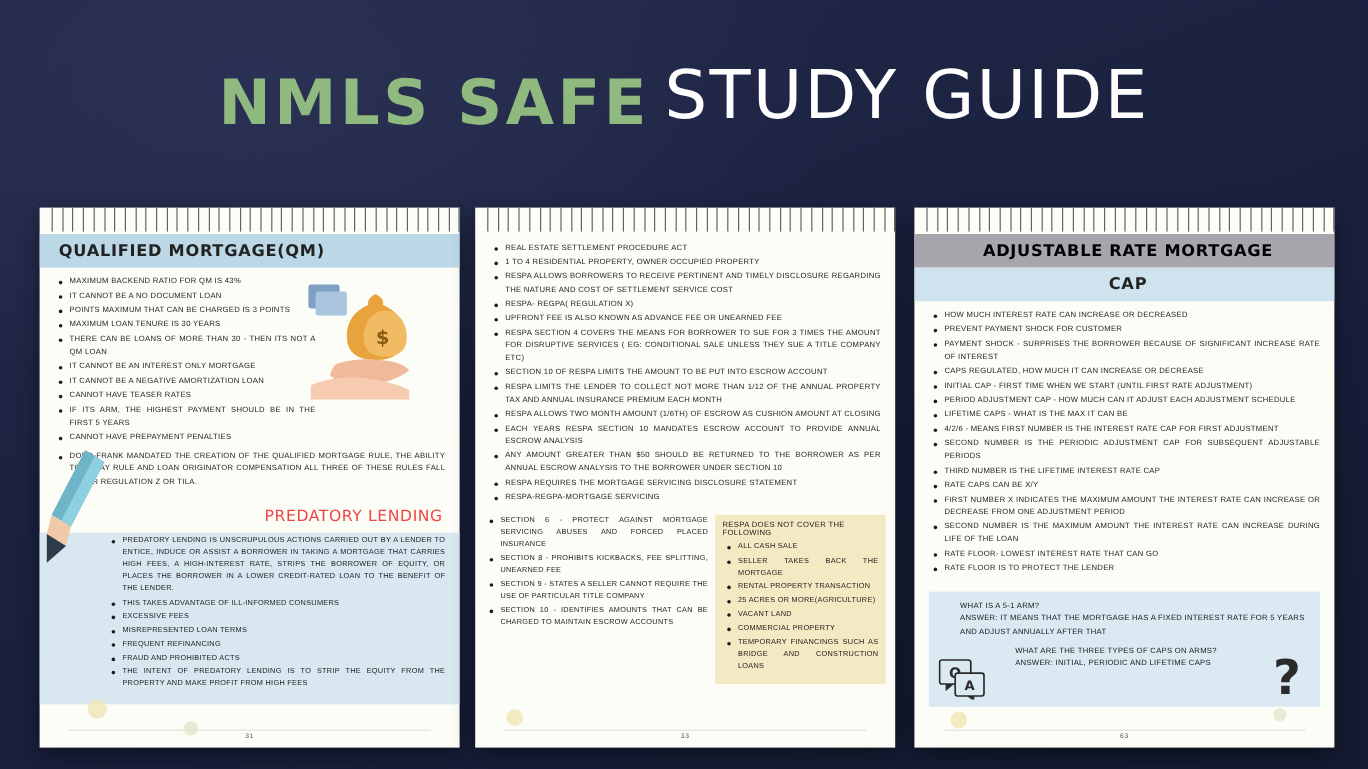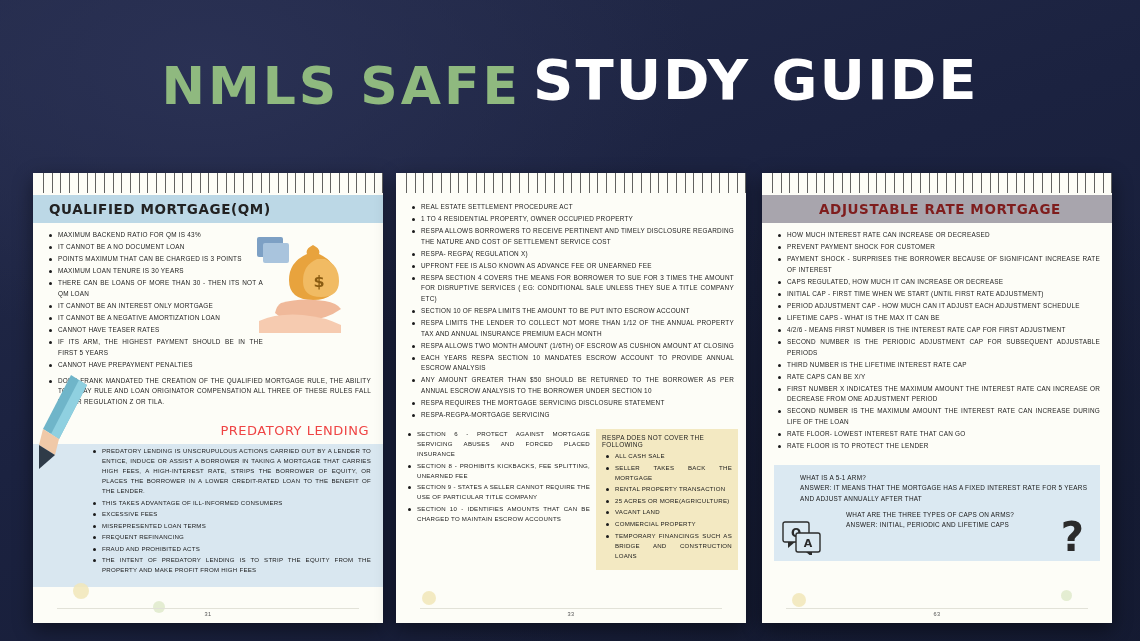--- a/index.html
+++ b/index.html
@@ -26,21 +26,21 @@
   .t-green {
     font-family: "DejaVu Sans", sans-serif;
     font-weight: bold;
     font-size: 52px;
     letter-spacing: 3px;
     color: #8fb97f;
     text-transform: uppercase;
   }
   .t-white {
     font-family: "DejaVu Sans", sans-serif;
-    font-weight: bold;
+    font-weight: normal;
     font-size: 56px;
     letter-spacing: 2px;
     color: #ffffff;
     text-transform: uppercase;
     position: relative;
     top: -5px;
     margin-left: 12px;
   }
 
   
@@ -73,21 +73,21 @@
     padding: 6px 10px 6px 16px;
     font-family: "DejaVu Sans", sans-serif;
     font-weight: bold;
     font-size: 13.5px;
     letter-spacing: .6px;
     color: #222;
     text-transform: uppercase;
   }
   .band.blue   { background: #bcd8e6; }
   .band.green  { background: #7f9e7a; color:#ffffff; }
-  .band.gray   { background: #a8a5ad; color:#7f1d1d; }
+  .band.gray   { background: #a8a5ad; color:#000000; }
   .band.lightblue { background: #cfe3ee; }
   .band.center { text-align: center; }
 
   .bullets {
     list-style: none;
     padding: 7px 12px 4px 14px;
   }
   .bullets li {
     position: relative;
     padding-left: 11px;
@@ -442,20 +442,21 @@
       <i></i>
       <i></i>
       <i></i>
       <i></i>
       <i></i>
       <i></i>
       <i></i>
   </div>
   <div class="page-inner">
     <div class="band gray center">Adjustable Rate Mortgage</div>
+    <div class="band lightblue center">CAP</div>
     <ul class="bullets">
       <li>How much interest rate can increase or decreased</li>
       <li>Prevent payment shock for customer</li>
       <li>Payment shock - surprises the borrower because of significant increase rate of interest</li>
       <li>Caps regulated, how much it can increase or decrease</li>
       <li>Initial cap - first time when we start (until first rate adjustment)</li>
       <li>Period adjustment cap - how much can it adjust each adjustment schedule</li>
       <li>Lifetime caps - what is the max it can be</li>
       <li>4/2/6 - means first number is the interest rate cap for first adjustment</li>
       <li>Second number is the periodic adjustment cap for subsequent adjustable periods</li>

